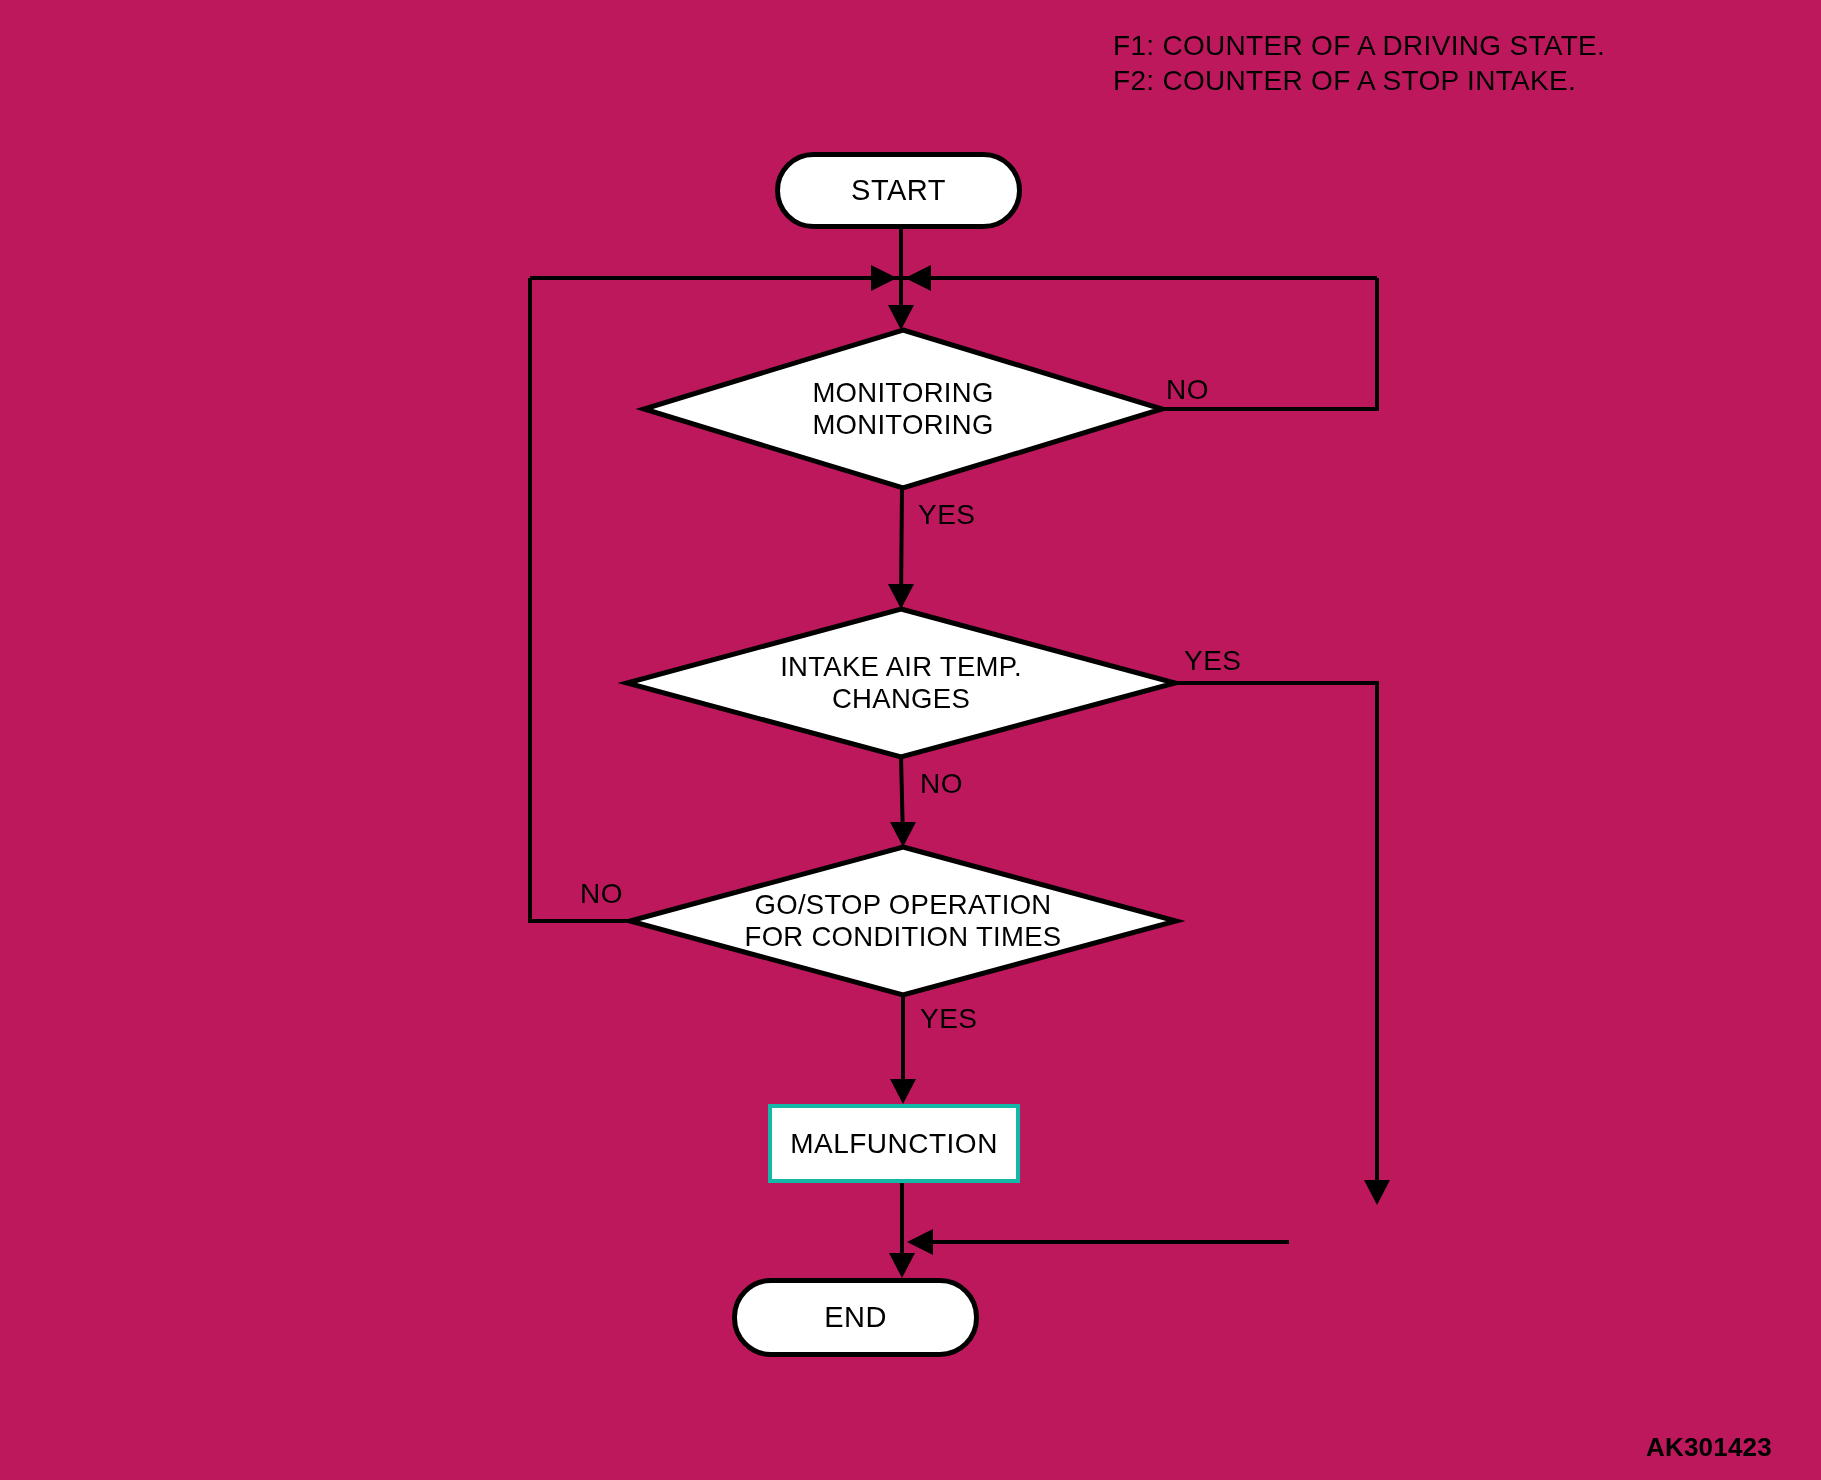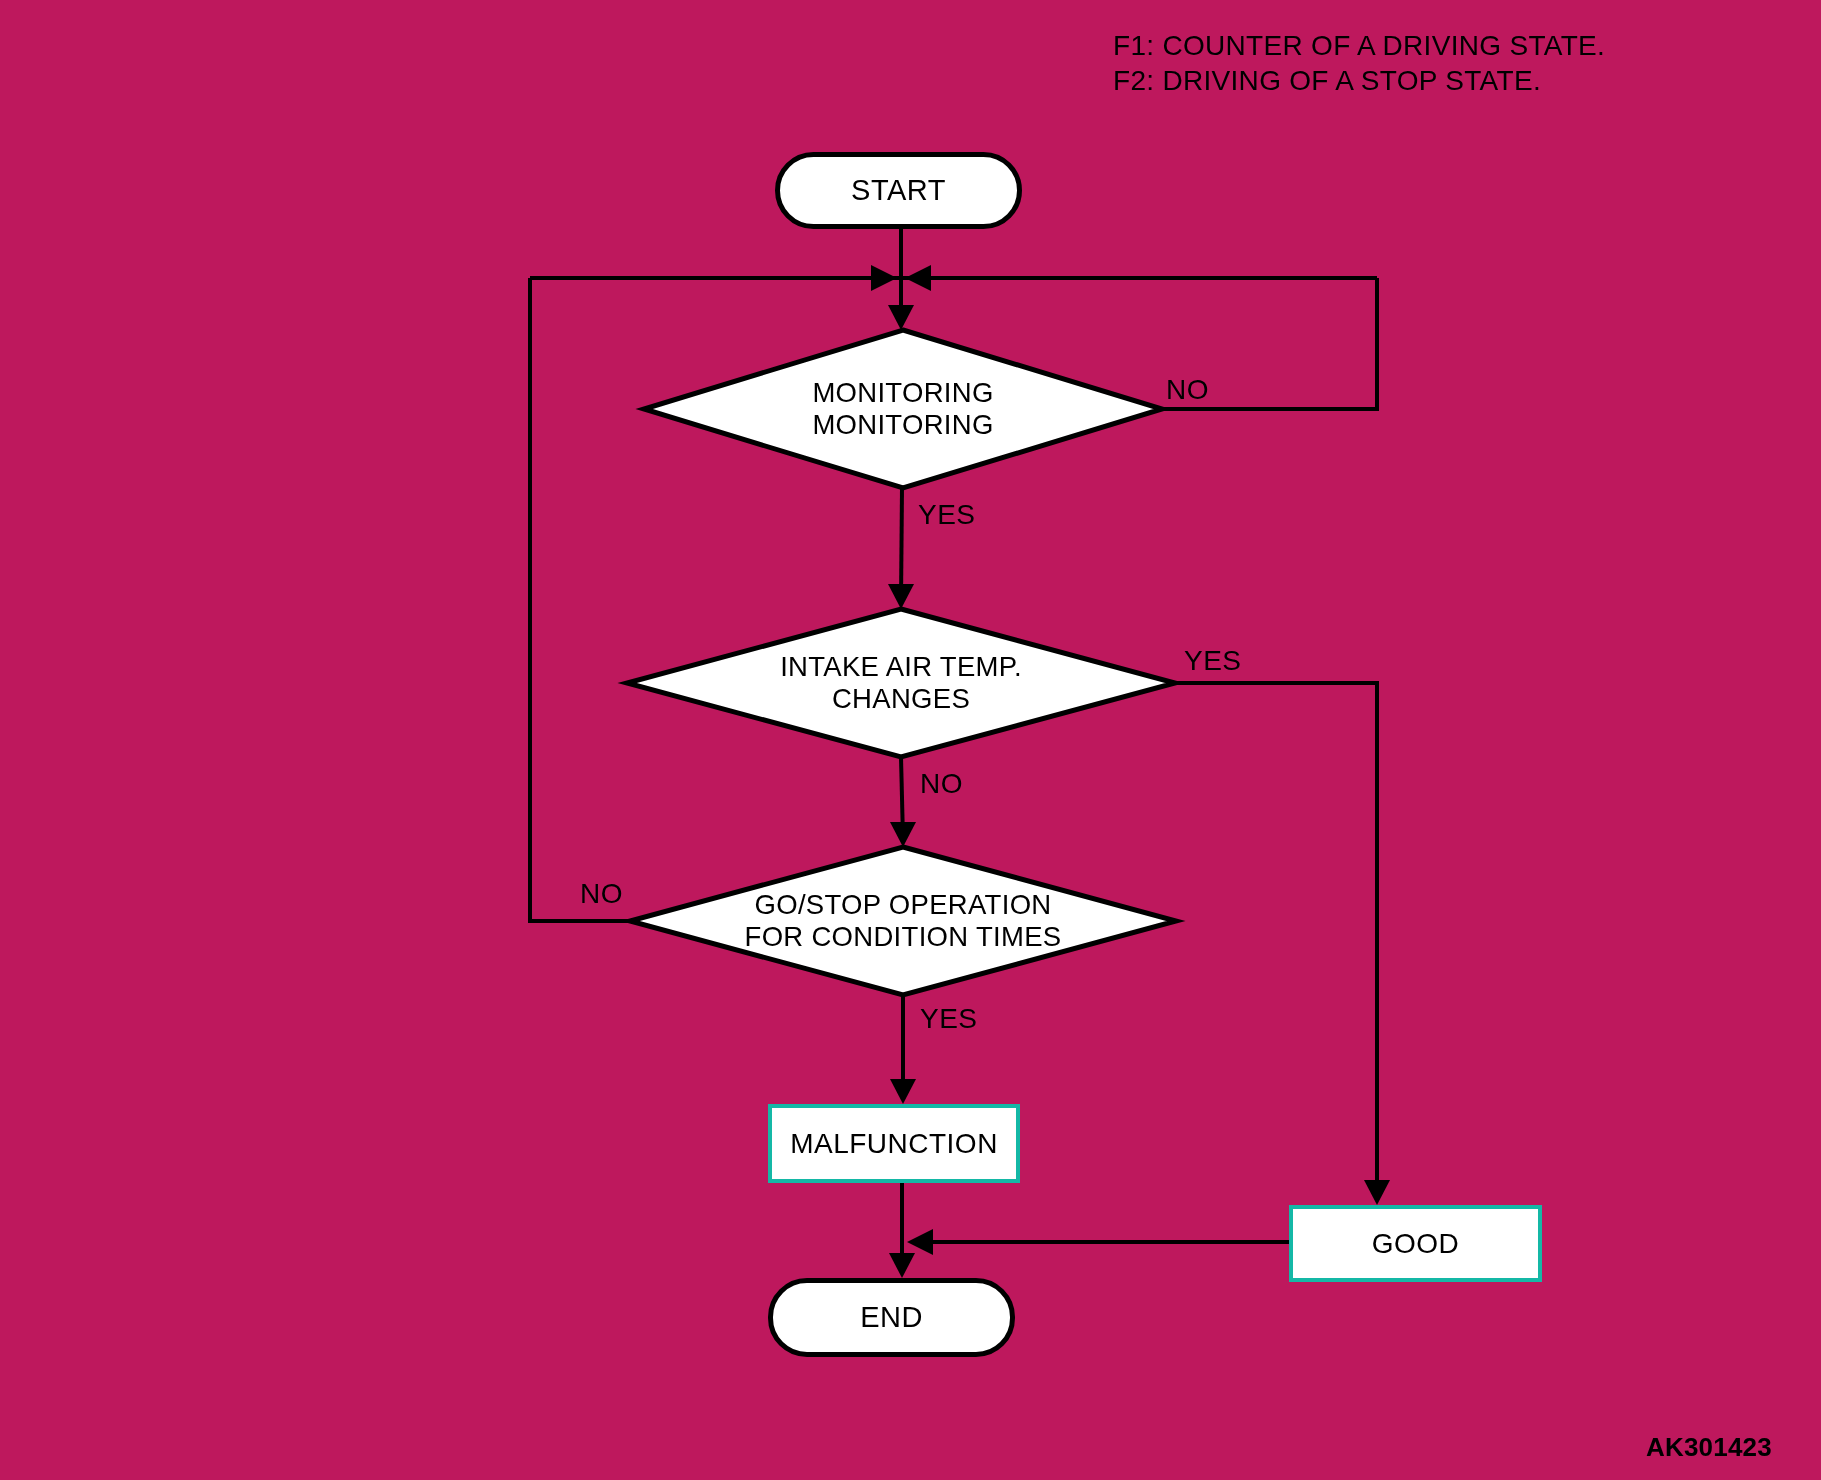--- a/index.html
+++ b/index.html
@@ -118,21 +118,21 @@
       <polygon points="903,847 890,822 916,822"></polygon>
       <polygon points="903,1104 890,1079 916,1079"></polygon>
       <polygon points="902,1278 889,1253 915,1253"></polygon>
       <polygon points="907,1242 933,1229 933,1255"></polygon>
       <polygon points="1377,1205 1364,1180 1390,1180"></polygon>
     </g>
   </svg>
 
   <div class="legend">
     <div>F1: COUNTER OF A DRIVING STATE.</div>
-    <div>F2: DRIVING OF A STOP STATE.</div>
+    <div>F2: COUNTER OF A STOP INTAKE.</div>
   </div>
 
   <div class="node terminator" style="left:775px; top:152px; width:247px; height:77px;justify-content:center;">
     <span>START</span>
   </div>
 
   <div class="diamond-label" style="left:703px; top:377px; width:400px; height:64px;">
     <span>MONITORING</span>
     <span>MONITORING</span>
   </div>
@@ -150,23 +150,20 @@
     <span>GO/STOP OPERATION</span>
     <span>FOR CONDITION TIMES</span>
   </div>
   <div class="edge-label" style="left:580px; top:878px;">NO</div>
   <div class="edge-label" style="left:920px; top:1003px;">YES</div>
 
   <div class="node process" style="left:768px; top:1104px; width:252px; height:79px; font-size:28px;">
     <span>MALFUNCTION</span>
   </div>
 
-  <div class="node process" style="left:1289px; top:1205px; width:253px; height:77px; font-size:28px;">
-    <span>GOOD</span>
-  </div>
 
-  <div class="node terminator" style="left:768px; top:1278px; width:247px; height:79px;">
+  <div class="node terminator" style="left:732px; top:1278px; width:247px; height:79px;">
     <span>END</span>
   </div>
 
   <div class="figure-code">AK301423</div>
 
 </div>
 
 </body></html>

